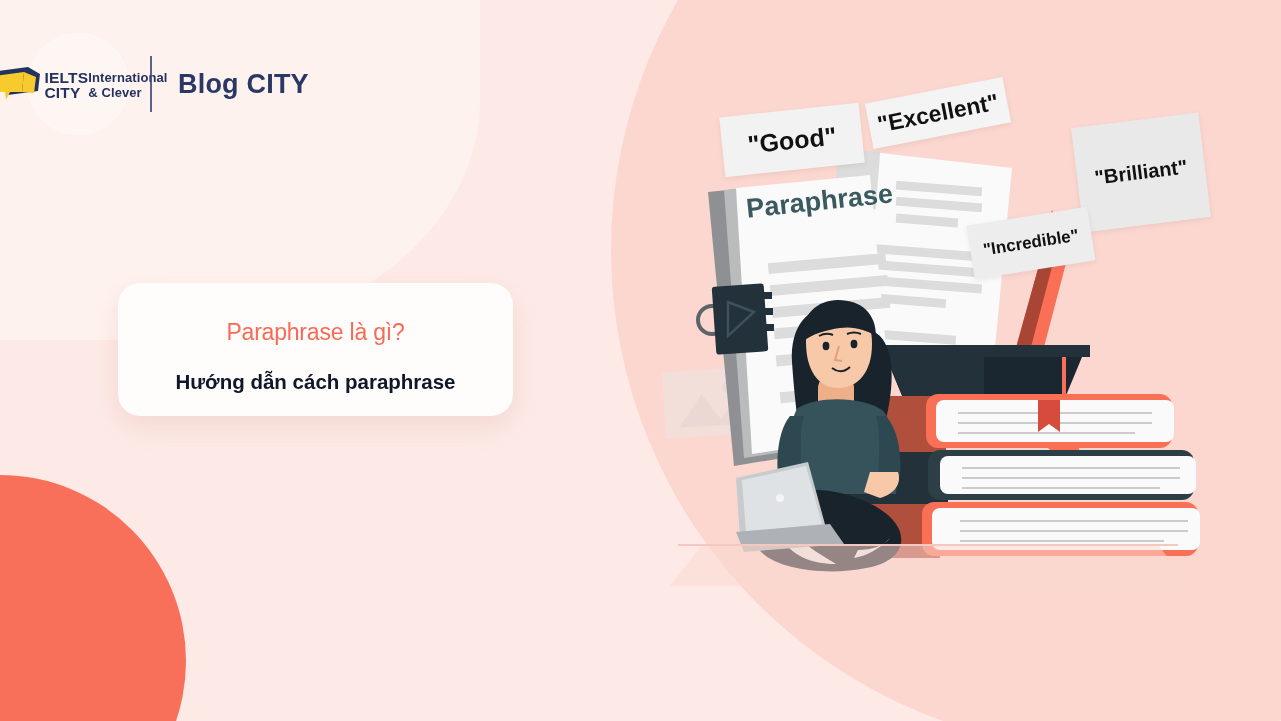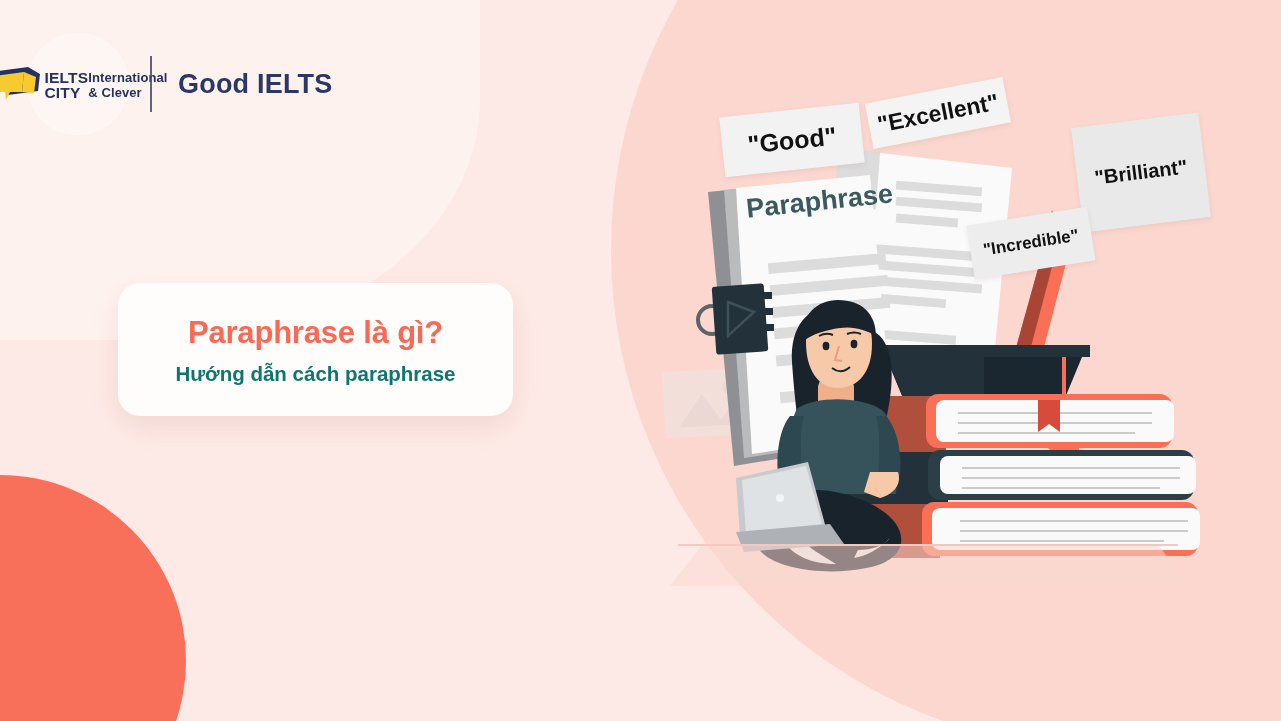--- a/index.html
+++ b/index.html
@@ -44,25 +44,25 @@
   .blog-title{font-size:27px;font-weight:bold;color:#2B3765;letter-spacing:.2px;}
 
   
   .card{
     position:absolute;left:118px;top:283px;width:395px;height:133px;
     background:#FFFDFC;border-radius:22px;
     box-shadow:0 10px 26px rgba(190,120,105,.16);
     display:flex;flex-direction:column;align-items:center;justify-content:center;
   }
   .card h1{
-    margin:4px;font-size:31px;font-weight:bold;color:#F86A55;letter-spacing:-.2px;
+    margin:16px;font-size:23px;font-weight:normal;color:#F86A55;letter-spacing:-.2px;
     line-height:1.12;
   }
   .card .sub{
-    margin-top:6px;font-size:20.5px;color:#0f766e;font-weight:bold;
+    margin-top:6px;font-size:20.5px;color:#0f172a;font-weight:bold;
     line-height:1.32;text-align:center;
   }
 
   
   .illus{position:absolute;left:640px;top:80px;width:610px;height:500px;}
   .note{
     position:absolute;background:#F0F0F0;
     box-shadow:0 2px 5px rgba(150,100,90,.12);
     display:flex;align-items:center;justify-content:center;
     font-weight:bold;color:#111;white-space:nowrap;
@@ -100,21 +100,21 @@
         <svg viewBox="0 0 56 38" width="56" height="38">
           <path d="M10 6 L40 2 L52 9 L50 26 L20 30 Z" fill="#24325F"></path>
           <path d="M6 11 L36 7 L34 27 L22 27 L18 35 L17 27 L4 27 Z" fill="#F7CB2E"></path>
           <path d="M36 7 L48 12 L46 28 L34 27 Z" fill="#F7CB2E"></path>
         </svg>
       </div>
       <div class="logo-name">IELTS CITY</div>
       <div class="logo-tag">International &amp; Clever</div>
     </div>
     <div class="divider"></div>
-    <div class="blog-title">Good IELTS</div>
+    <div class="blog-title">Blog CITY</div>
   </div>
 
   <div class="card">
     <h1>Paraphrase là gì?</h1>
     <div class="sub">
       <div>Hướng dẫn cách paraphrase</div>
     </div>
   </div>
 
   <div class="illus">

